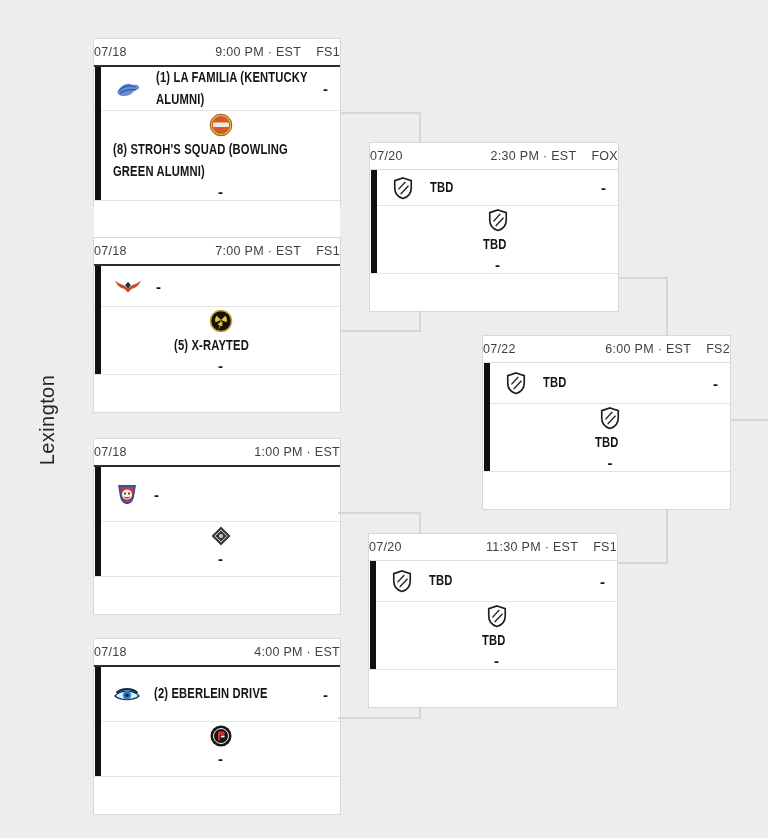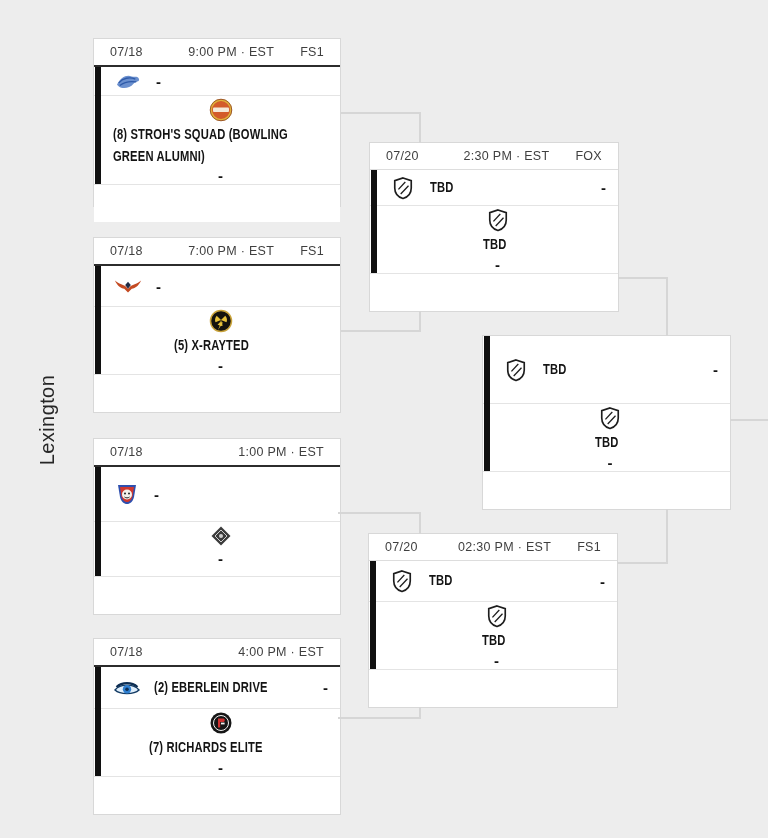--- a/index.html
+++ b/index.html
@@ -17,25 +17,25 @@
     font-size:20px;color:#262626;letter-spacing:.4px;line-height:24px;
   }
 
   .match-card{
     position:absolute;background:var(--card-bg);
     border:1px solid var(--card-border);box-sizing:border-box;
     display:flex;flex-direction:column;
   }
   .match-header{
     flex:0 0 26px;display:flex;align-items:center;justify-content:space-between;
-    padding:0 16px;font-size:12.5px;color:var(--header-text);letter-spacing:.3px;
+    padding:0 0;font-size:12.5px;color:var(--header-text);letter-spacing:.3px;
     border-bottom:1px solid #dddddd;background:#fff;
   }
   .match-card.dark-rule .match-header{border-bottom:2px solid var(--rule-dark);}
-  .header-right{display:flex;align-items:center;column-gap:26px;}
+  .header-right{display:flex;align-items:center;column-gap:15px;}
   .match-network:empty{display:none;}
 
   .match-rows{position:relative;flex:1 1 auto;display:flex;flex-direction:column;}
   .accent-bar{position:absolute;left:1px;top:0;bottom:0;width:6px;background:var(--accent-bar);}
   .team-row{flex:1 1 0;display:flex;align-items:center;padding:0 12px 0 19px;column-gap:13px;background:#fff;}
   .team-row + .team-row{border-top:1px solid var(--rule-light);flex-direction:column;}
   .team-logo{flex:0 0 28px;height:28px;display:flex;align-items:center;justify-content:center;}
   .team-name{flex:1 1 auto;min-width:0;}
   .team-name-inner{
     display:block;width:125%;transform:scaleX(.8);transform-origin:0 50%;
@@ -63,20 +63,23 @@
         </div>
         <div class="match-rows">
           <div class="accent-bar"></div>
           <div class="team-row">
             <span class="team-logo">
               <svg width="30" height="22" viewBox="0 0 32 24">
                 <path d="M4 16 C8 8 14 5 20 7 C24 8 27 6 28 10 C29 13 24 12 22 15 C18 20 10 21 6 18 Z" fill="#6a8fce"></path>
                 <path d="M6 14 C10 9 18 7 24 10 M7 17 C12 13 19 12 25 13" stroke="#2e5aa8" fill="none" stroke-width="1.4"></path>
               </svg>
             </span>
+            <span class="team-name">
+              <span class="team-name-inner">(1) LA FAMILIA (KENTUCKY ALUMNI)</span>
+            </span>
             <span class="team-score">-</span>
           </div>
           <div class="team-row">
             <span class="team-logo">
               <svg width="24" height="24" viewBox="0 0 24 24">
                 <circle cx="12" cy="12" r="10" fill="#d35b2a" stroke="#e0b23a" stroke-width="2"></circle>
                 <rect x="4" y="9.5" width="16" height="4.5" rx="1" fill="#f4e9d8"></rect>
                 <circle cx="12" cy="12" r="10.8" fill="none" stroke="#8a3d1e" stroke-width="0.8"></circle>
               </svg>
             </span>
@@ -186,23 +189,20 @@
           </div>
           <div class="team-row">
             <span class="team-logo">
               <svg width="24" height="24" viewBox="0 0 24 24">
                 <circle cx="12" cy="12" r="10.5" fill="#161616"></circle>
                 <circle cx="12" cy="12" r="7.5" fill="none" stroke="#f2f2f2" stroke-width="1"></circle>
                 <path d="M9 7.5 H14.5 C16.2 7.5 16.2 11 14.5 11 H11.2 V16.5 H9 Z" fill="#d03030"></path>
                 <rect x="12" y="11.6" width="3.6" height="1.8" fill="#f2f2f2"></rect>
               </svg>
             </span>
-            <span class="team-name">
-              <span class="team-name-inner">(7) RICHARDS ELITE</span>
-            </span>
             <span class="team-score">-</span>
           </div>
         </div>
         <div class="match-footer"></div>
       </div>
       <div class="match-card" style="left: 369px; top: 142px; width: 250px; height: 170px;">
         <div class="match-header">
           <span class="match-date">07/20</span>
           <span class="header-right">
             <span class="match-time">2:30 PM · EST</span>
@@ -237,21 +237,21 @@
             </span>
             <span class="team-score">-</span>
           </div>
         </div>
         <div class="match-footer"></div>
       </div>
       <div class="match-card" style="left: 368px; top: 533px; width: 250px; height: 175px;">
         <div class="match-header">
           <span class="match-date">07/20</span>
           <span class="header-right">
-            <span class="match-time">02:30 PM · EST</span>
+            <span class="match-time">11:30 PM · EST</span>
             <span class="match-network">FS1</span>
           </span>
         </div>
         <div class="match-rows">
           <div class="accent-bar"></div>
           <div class="team-row">
             <span class="team-logo">
               <svg width="22" height="24" viewBox="0 0 24 26">
                 <path d="M12 2 L21 5 V13 C21 19 17 23 12 24.5 C7 23 3 19 3 13 V5 Z" fill="none" stroke="#1d1d1d" stroke-width="1.8"></path>
                 <path d="M7 14.5 L14.5 6.5" stroke="#1d1d1d" stroke-width="1.4"></path>
@@ -273,20 +273,27 @@
             </span>
             <span class="team-name">
               <span class="team-name-inner">TBD</span>
             </span>
             <span class="team-score">-</span>
           </div>
         </div>
         <div class="match-footer"></div>
       </div>
       <div class="match-card" style="left: 482px; top: 335px; width: 249px; height: 175px;">
+        <div class="match-header">
+          <span class="match-date">07/22</span>
+          <span class="header-right">
+            <span class="match-time">6:00 PM · EST</span>
+            <span class="match-network">FS2</span>
+          </span>
+        </div>
         <div class="match-rows">
           <div class="accent-bar"></div>
           <div class="team-row">
             <span class="team-logo">
               <svg width="22" height="24" viewBox="0 0 24 26">
                 <path d="M12 2 L21 5 V13 C21 19 17 23 12 24.5 C7 23 3 19 3 13 V5 Z" fill="none" stroke="#1d1d1d" stroke-width="1.8"></path>
                 <path d="M7 14.5 L14.5 6.5" stroke="#1d1d1d" stroke-width="1.4"></path>
                 <path d="M9.5 19.5 L18 10.5" stroke="#1d1d1d" stroke-width="1.4"></path>
               </svg>
             </span>

